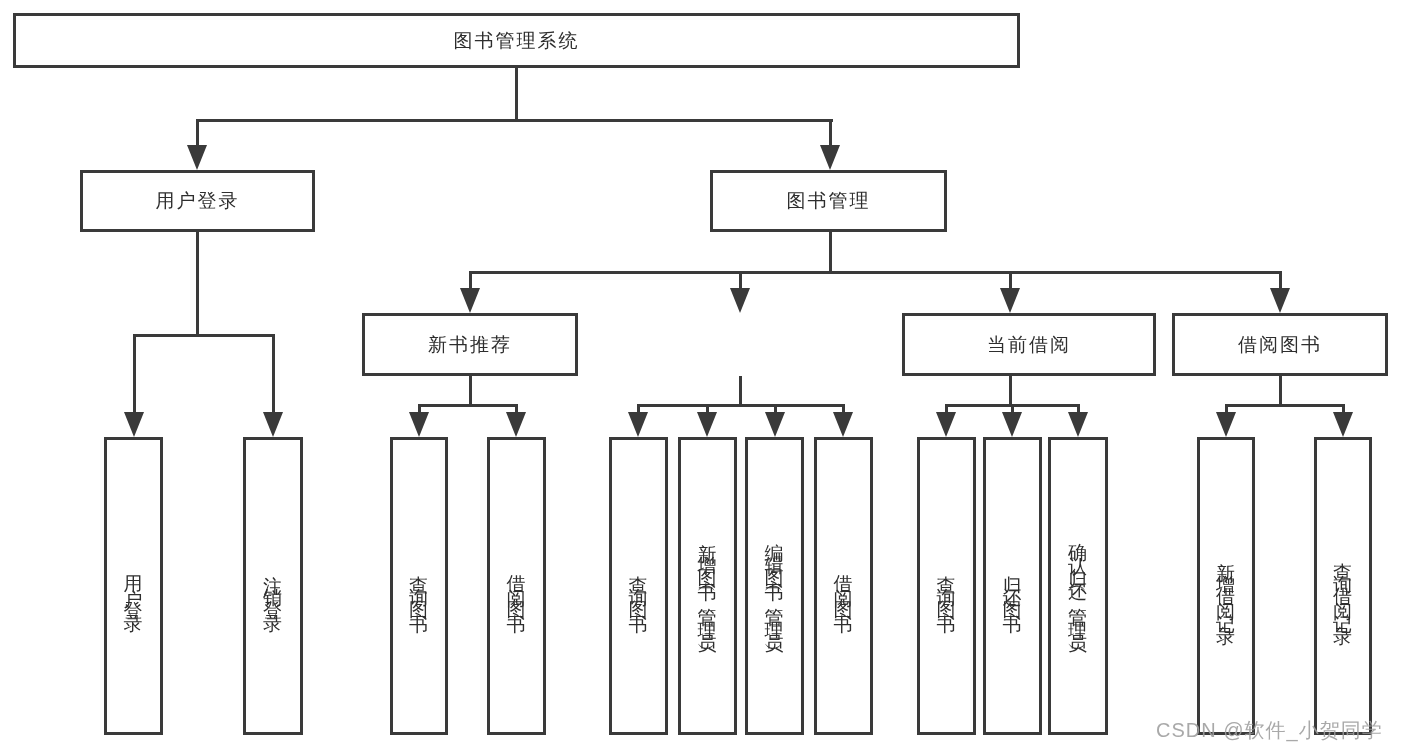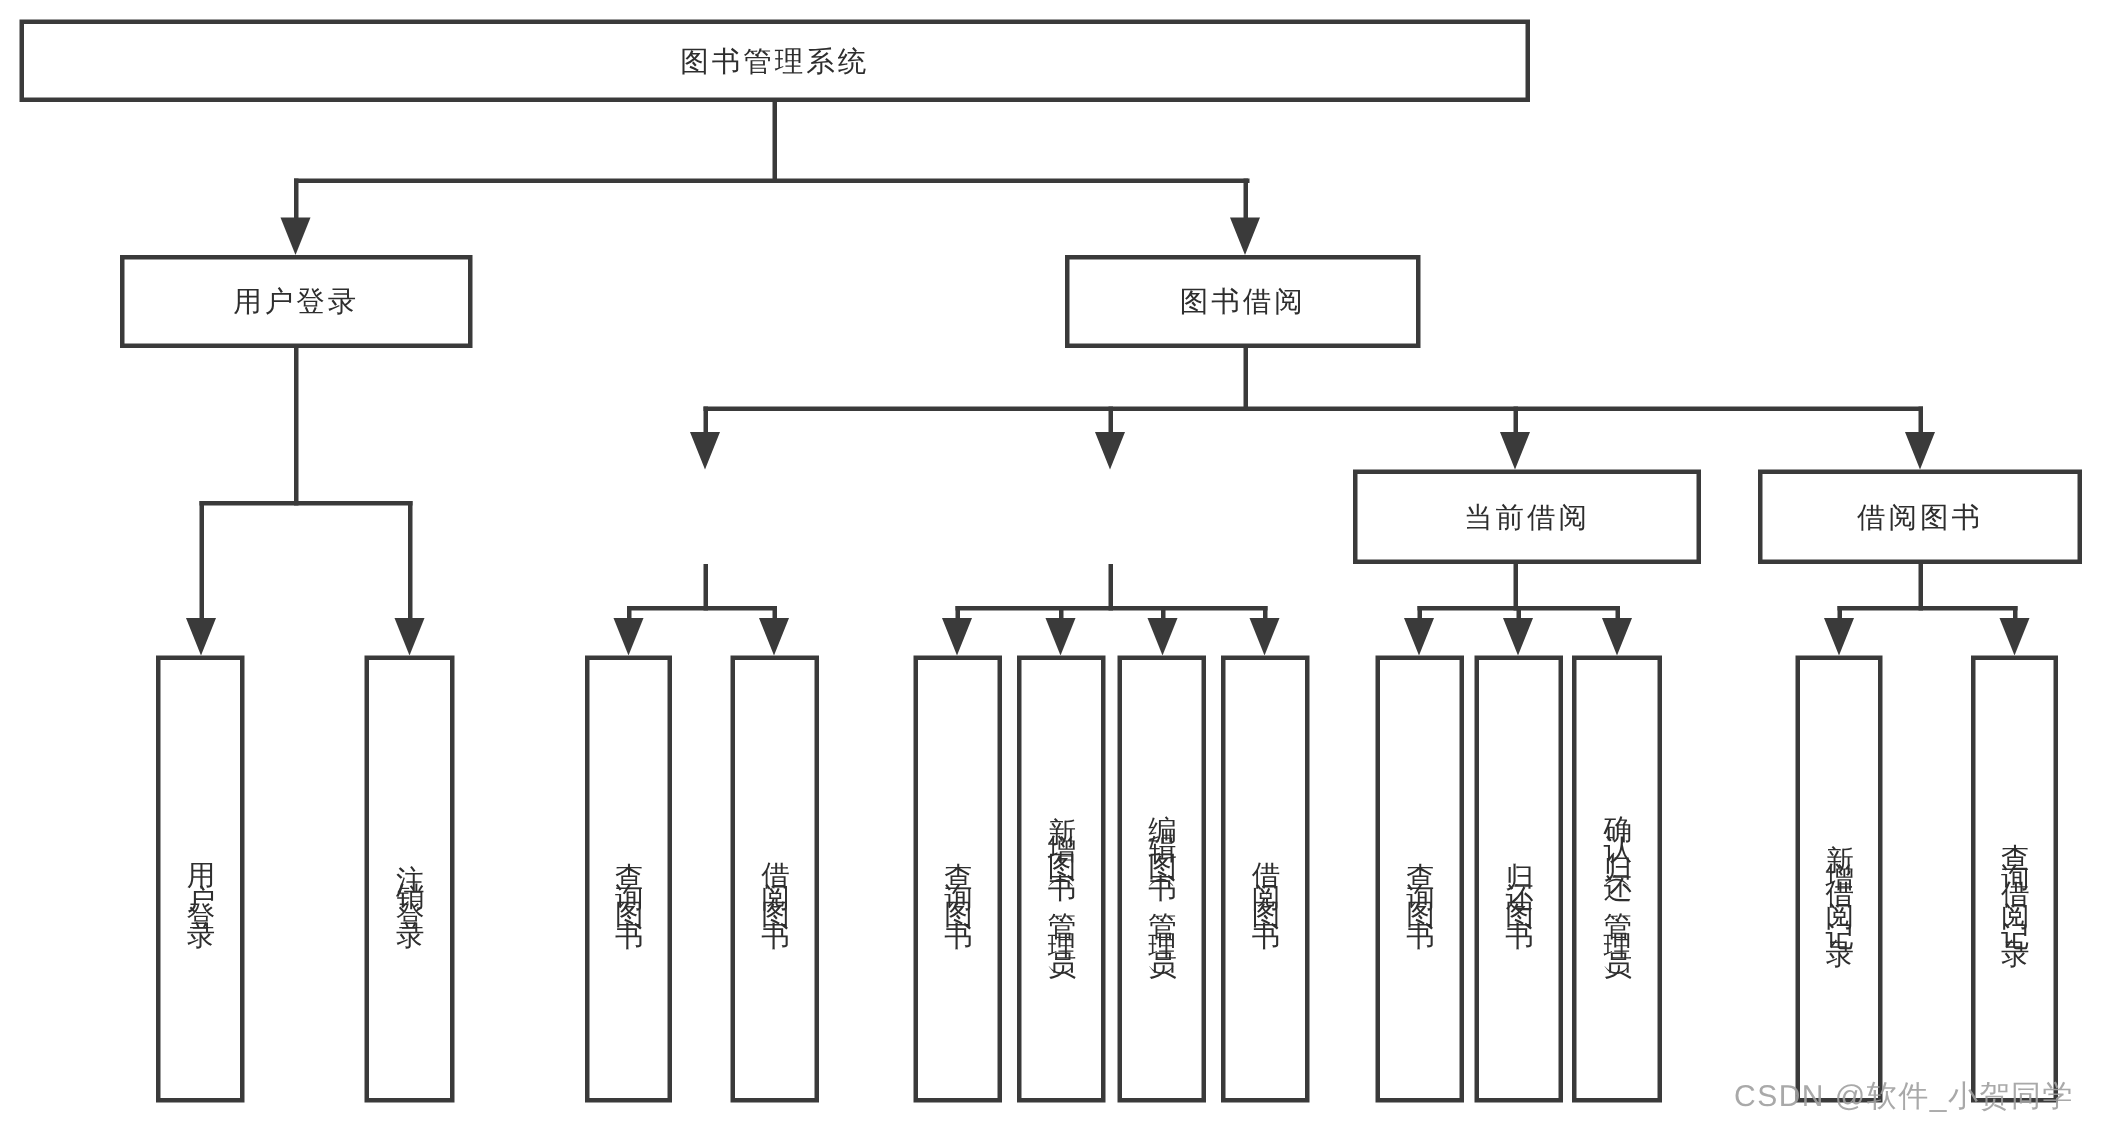--- a/index.html
+++ b/index.html
@@ -38,24 +38,27 @@
 <div class="canvas">
 
   <div class="box" style="left:13px;top:13px;width:1007px;height:55px;">
     <span class="lbl">图书管理系统</span>
   </div>
 
   <div class="box" style="left:80px;top:170px;width:235px;height:62px;">
     <span class="lbl">用户登录</span>
   </div>
   <div class="box" style="left:710px;top:170px;width:237px;height:62px;">
-    <span class="lbl">图书借阅</span>
+    <span class="lbl">图书管理</span>
   </div>
 
-  <div class="box" style="left:902px;top:313px;width:232px;height:63px;">
+  <div class="box" style="left:362px;top:313px;width:216px;height:63px;">
+    <span class="lbl">新书推荐</span>
+  </div>
+  <div class="box" style="left:902px;top:313px;width:254px;height:63px;">
     <span class="lbl">当前借阅</span>
   </div>
   <div class="box" style="left:1172px;top:313px;width:216px;height:63px;">
     <span class="lbl">借阅图书</span>
   </div>
 
   <div class="box leaf" style="left:104px;top:437px;width:59px;height:298px;">
     <span class="lbl">用户登录</span>
   </div>
   <div class="box leaf" style="left:243px;top:437px;width:60px;height:298px;">

